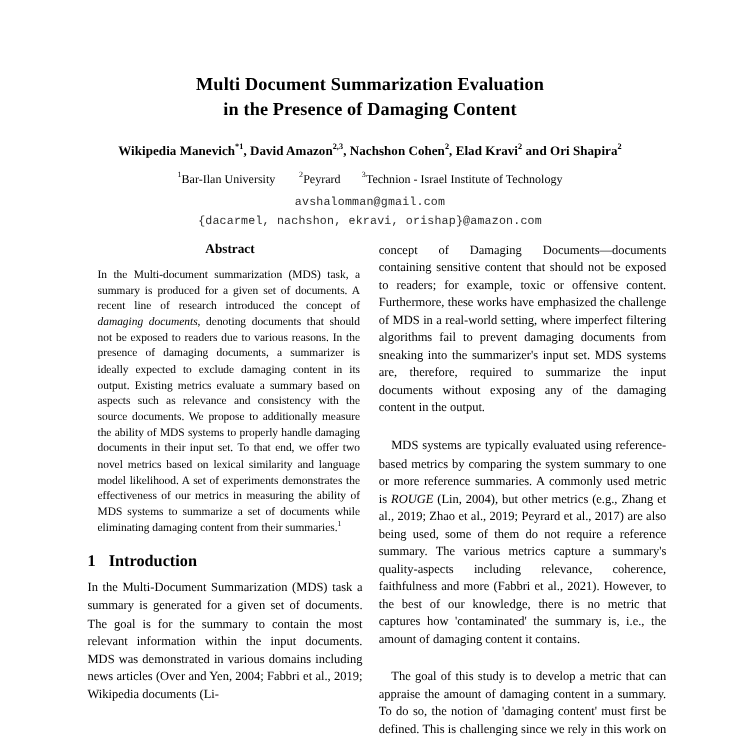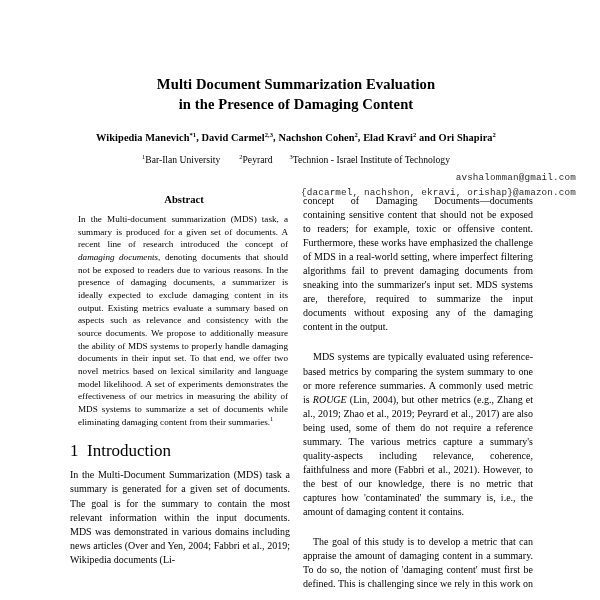--- a/index.html
+++ b/index.html
@@ -12,21 +12,21 @@
     background: #ffffff;
     font-family: "Liberation Serif", "DejaVu Serif", serif;
     color: #000000;
     overflow: hidden;
   }
   .page {
     position: relative;
     width: 592px;
     height: 600px;
     box-sizing: border-box;
-    padding: 16px;
+    padding: 0;
     overflow: hidden;
   }
 
   
   .title-block {
     padding-top: 58px;
     text-align: center;
   }
   .paper-title {
     font-size: 14.6px;
@@ -80,21 +80,20 @@
     text-align: center;
     font-family: "Liberation Mono", "DejaVu Sans Mono", monospace;
     font-size: 9.3px;
     line-height: 1.62;
     margin-top: 5px;
     color: #2b2b2b;
     letter-spacing: 0.15px;
   }
   .emails div {
     white-space: nowrap;
-    text-align: right;
   }
 
   
   .columns {
     position: absolute;
     top: 194px;
     left: 0;
     width: 600px;
     height: 398px;
     display: flex;
@@ -135,22 +134,22 @@
   .abstract-body i {
     font-style: italic;
   }
   .abstract-body sup {
     font-size: 6.2px;
     vertical-align: super;
     line-height: 0;
   }
 
   .section-head {
-    font-size: 17px;
-    font-weight: normal;
+    font-size: 13px;
+    font-weight: bold;
     margin: 13px 0 7px 0;
   }
   .section-head .sec-num {
     display: inline-block;
     width: 17px;
   }
 
   .body-text {
     font-size: 10px;
     line-height: 1.405;
@@ -177,21 +176,21 @@
 
   <div class="title-block">
     <h1 class="paper-title">
       <span class="t-line">Multi Document Summarization Evaluation</span>
       <span class="t-line">in the Presence of Damaging Content</span>
     </h1>
   </div>
 
   <div class="authors">
     <span>Wikipedia Manevich</span><sup>*1</sup>,
-    <span>David Carmel</span><sup>2,3</sup>,
+    <span>David Amazon</span><sup>2,3</sup>,
     <span>Nachshon Cohen</span><sup>2</sup>,
     <span>Elad Kravi</span><sup>2</sup>
     <span>and </span><span>Ori Shapira</span><sup>2</sup>
   </div>
 
   <div class="affiliations">
     <sup>1</sup><span>Bar-Ilan University</span><span class="aff-gap"></span><sup>2</sup><span>Peyrard</span><span class="aff-gap-2"></span><sup>3</sup><span>Technion - Israel Institute of Technology</span>
   </div>
 
   <div class="emails">

